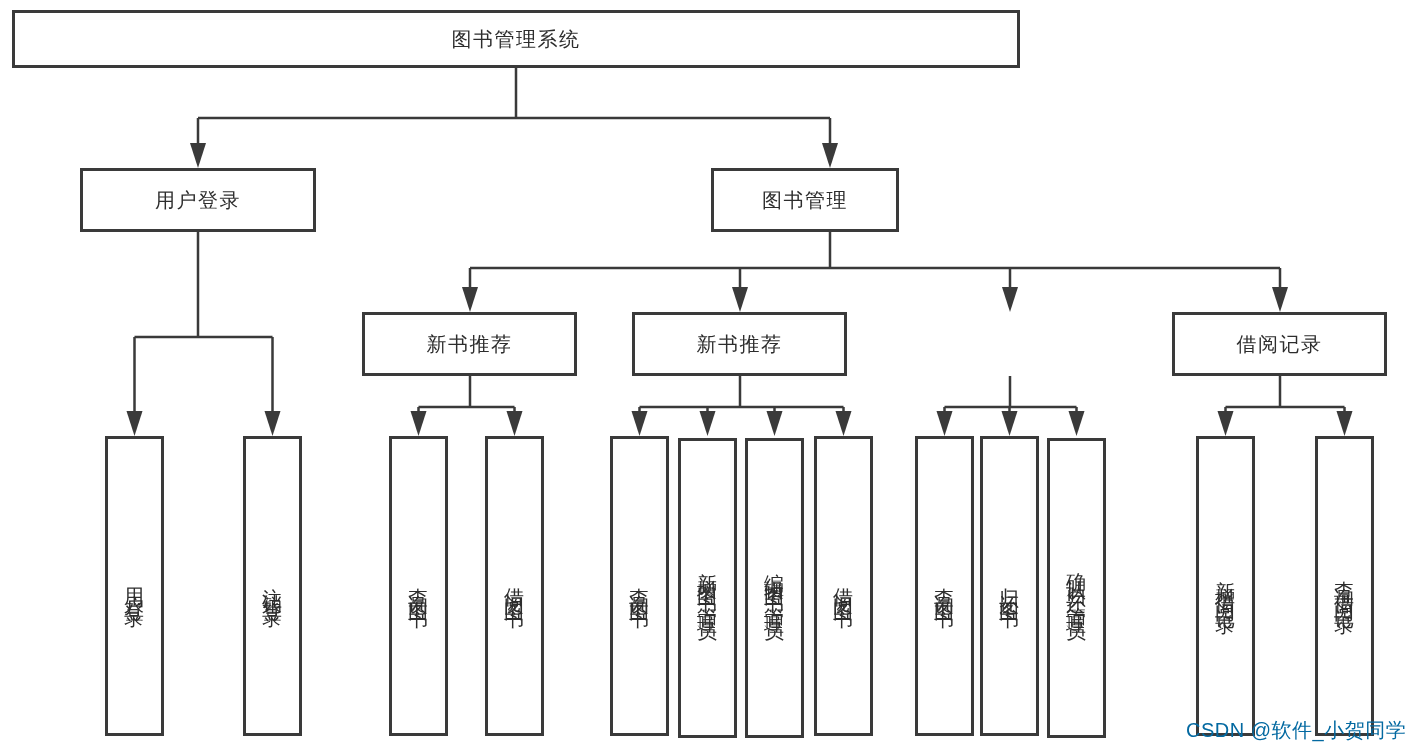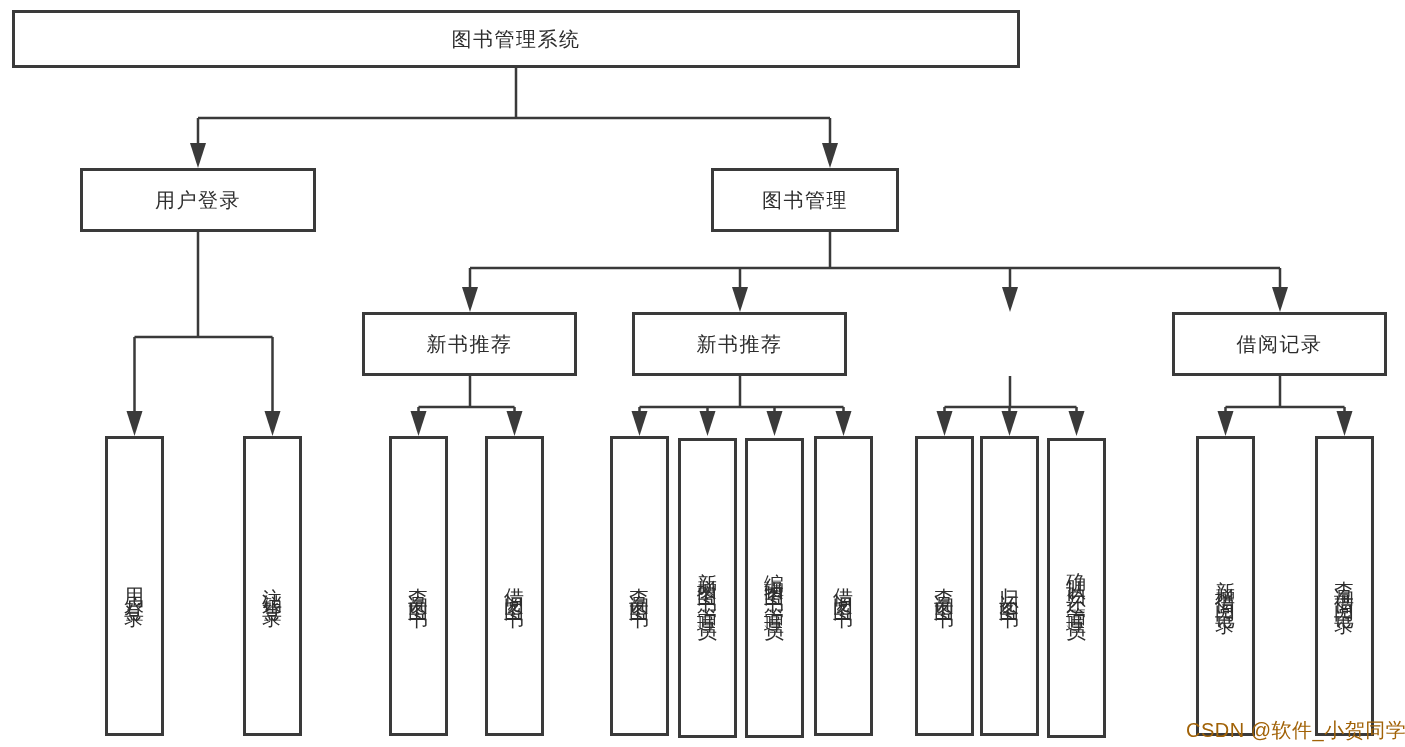--- a/index.html
+++ b/index.html
@@ -13,21 +13,21 @@
     border:3px solid #3a3a3a; display:flex; align-items:center; justify-content:center;
     color:#2d2d2d;
   }
   .hnode { font-size:20px; letter-spacing:1.5px; white-space:nowrap; }
   .vnode {
     writing-mode:vertical-rl; text-orientation:mixed;
     font-size:20px; letter-spacing:7px; line-height:1;
   }
   .watermark {
     position:absolute; left:1186px; top:717px; font-size:20px;
-    color:#a16207; letter-spacing:0.5px; white-space:nowrap;
+    color:#0369a1; letter-spacing:0.5px; white-space:nowrap;
   }
 </style>
 </head>
 <body>
 
 <div class="canvas">
 
   <svg class="connectors" viewBox="0 0 1405 747" xmlns="http://www.w3.org/2000/svg">
     <g stroke="#3a3a3a" stroke-width="2.5" fill="none">
 

